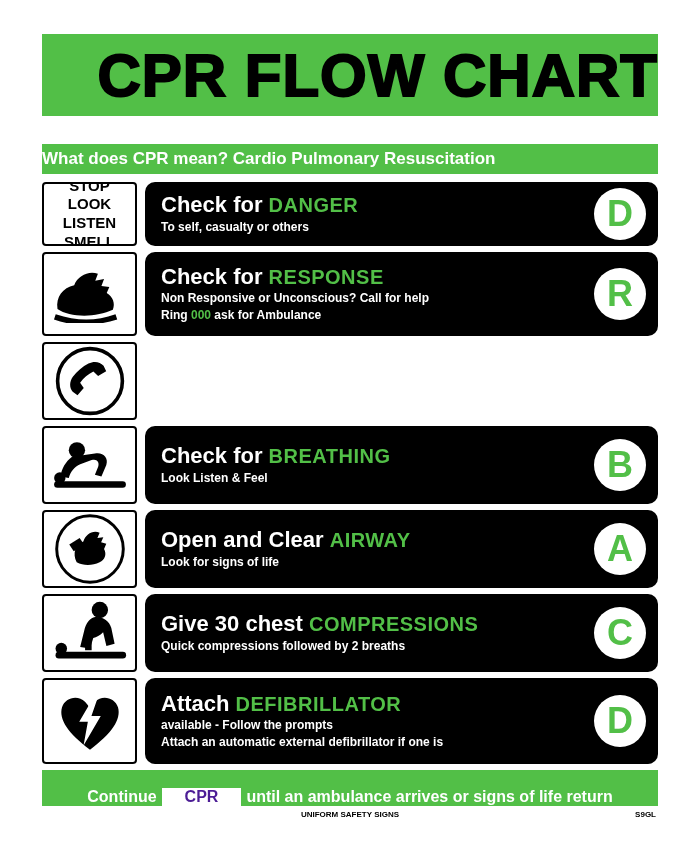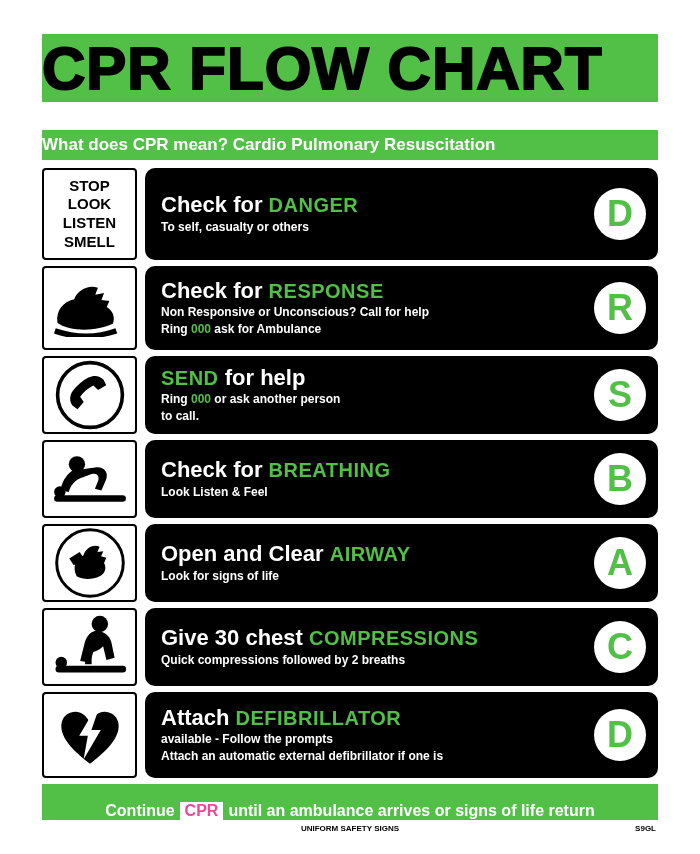--- a/index.html
+++ b/index.html
@@ -1,20 +1,20 @@
 <!DOCTYPE html>
 <html style="--green: #52bf47;"><head>
 <meta charset="utf-8">
 <style>
   :root { --green:#52bf47; --black:#000; }
   html,body { margin:0; padding:0; background:#fff; }
   body { width:700px; height:854px; font-family:"Liberation Sans",sans-serif; }
   .poster { box-sizing:border-box; width:700px; height:854px; padding:34px 42px 6px 42px; background:#fff; }
 
-  .title-band { background:var(--green); height:68px; display:flex; align-items:center; justify-content:flex-start; }
+  .title-band { background:var(--green); height:82px; display:flex; align-items:center; justify-content:flex-end; }
   .title-band h1 { margin:0; font-size:60px; font-weight:900; color:#000; letter-spacing:1px;
                    -webkit-text-stroke:2px #000; white-space:nowrap; }
 
   .subtitle-band { margin-top:28px; background:var(--green); height:30px; display:flex;
                    align-items:center; justify-content:flex-start; }
   .subtitle-band span { color:#fff; font-weight:bold; font-size:17px; }
 
   #rows { display:flex; flex-direction:column; gap:6px; margin-top:8px; }
   .row { display:flex; gap:8px; }
   .icon-box { width:95px; flex:none; box-sizing:border-box; border:2px solid #000; border-radius:4px;
@@ -26,21 +26,21 @@
   .heading { font-size:22px; font-weight:bold; line-height:1.1; white-space:nowrap; }
   .heading .g { color:var(--green); font-size:20px; font-weight:900; letter-spacing:0.5px; }
   .detail-line { font-size:12px; font-weight:bold; line-height:1.25; white-space:nowrap; }
   .detail-line .g { color:var(--green); }
   .letter-circle { width:52px; height:52px; border-radius:50%; background:#fff; margin-left:auto;
                    display:flex; align-items:center; justify-content:center; flex:none; }
   .letter-circle span { color:var(--green); font-size:36px; font-weight:900; }
 
   .bottom-band { margin-top:6px; background:var(--green); height:36px; display:flex;
                  align-items:flex-end; justify-content:center; color:#fff; font-weight:bold; font-size:16px; }
-  .bottom-band .chip { background:#fff; color:#ec4899; padding:0 5px; margin:0 5px; }
+  .bottom-band .chip { background:#fff; color:#4c1d95; padding:0 23px; margin:0 5px; }
 
   .footer { position:relative; margin-top:4px; display:flex; justify-content:center;
             font-size:8px; font-weight:bold; color:#000; }
   .footer .code { position:absolute; right:2px; top:0; }
 
   .icon-box svg { display:block; }
 </style>
 </head>
 <body>
 
@@ -48,21 +48,21 @@
 
   <header class="title-band">
     <h1>CPR FLOW CHART</h1>
   </header>
 
   <div class="subtitle-band">
     <span>What does CPR mean? Cardio Pulmonary Resuscitation</span>
   </div>
 
   <main id="rows">
-      <div class="row" style="height: 92px;">
+      <div class="row" style="height: 64px;">
         <div class="icon-box icon-text">
           <div>STOP</div>
           <div>LOOK</div>
           <div>LISTEN</div>
           <div>SMELL</div>
         </div>
         <div class="panel">
           <div class="text-wrap">
             <div class="heading"><span>Check for </span><span class="g">DANGER</span></div>
             <div class="detail-line"><span>To self, casualty or others</span></div>
@@ -91,30 +91,20 @@
         </div>
       </div>
       <div class="row" style="height: 78px;">
         <div class="icon-box">
           <svg viewBox="0 0 100 100" width="72" height="72">
             <circle cx="50" cy="50" r="45" fill="none" stroke="#000" stroke-width="5"></circle>
             <g transform="rotate(-40 50 50)">
               <path d="M22 46 C22 38 28 32 36 30 C45 28 55 28 64 30 C72 32 78 38 78 46 L76 54 L63 52 L62 43 C54 41 46 41 38 43 L37 52 L24 54 Z" fill="#000"></path>
             </g>
           </svg>
-        </div>
-        <div class="panel">
-          <div class="text-wrap">
-            <div class="heading"><span class="g">SEND</span><span> for help</span></div>
-            <div class="detail-line"><span>Ring </span><span class="g">000</span><span> or ask another person</span></div>
-            <div class="detail-line"><span>to call.</span></div>
-          </div>
-          <div class="letter-circle">
-            <span>S</span>
-          </div>
         </div>
       </div>
       <div class="row" style="height: 78px;">
         <div class="icon-box">
           <svg viewBox="0 0 100 76" width="82" height="62">
             <circle cx="34" cy="20" r="10" fill="#000"></circle>
             <path d="M28 28 C20 34 15 43 14 52 L24 54 C26 46 31 40 38 37 L52 32 C58 30 62 34 60 40 L56 50 L64 52 L70 38 C73 29 66 22 56 24 Z" fill="#000"></path>
             <rect x="6" y="58" width="88" height="8" rx="4" fill="#000"></rect>
             <circle cx="13" cy="54" r="7" fill="#000"></circle>
           </svg>

